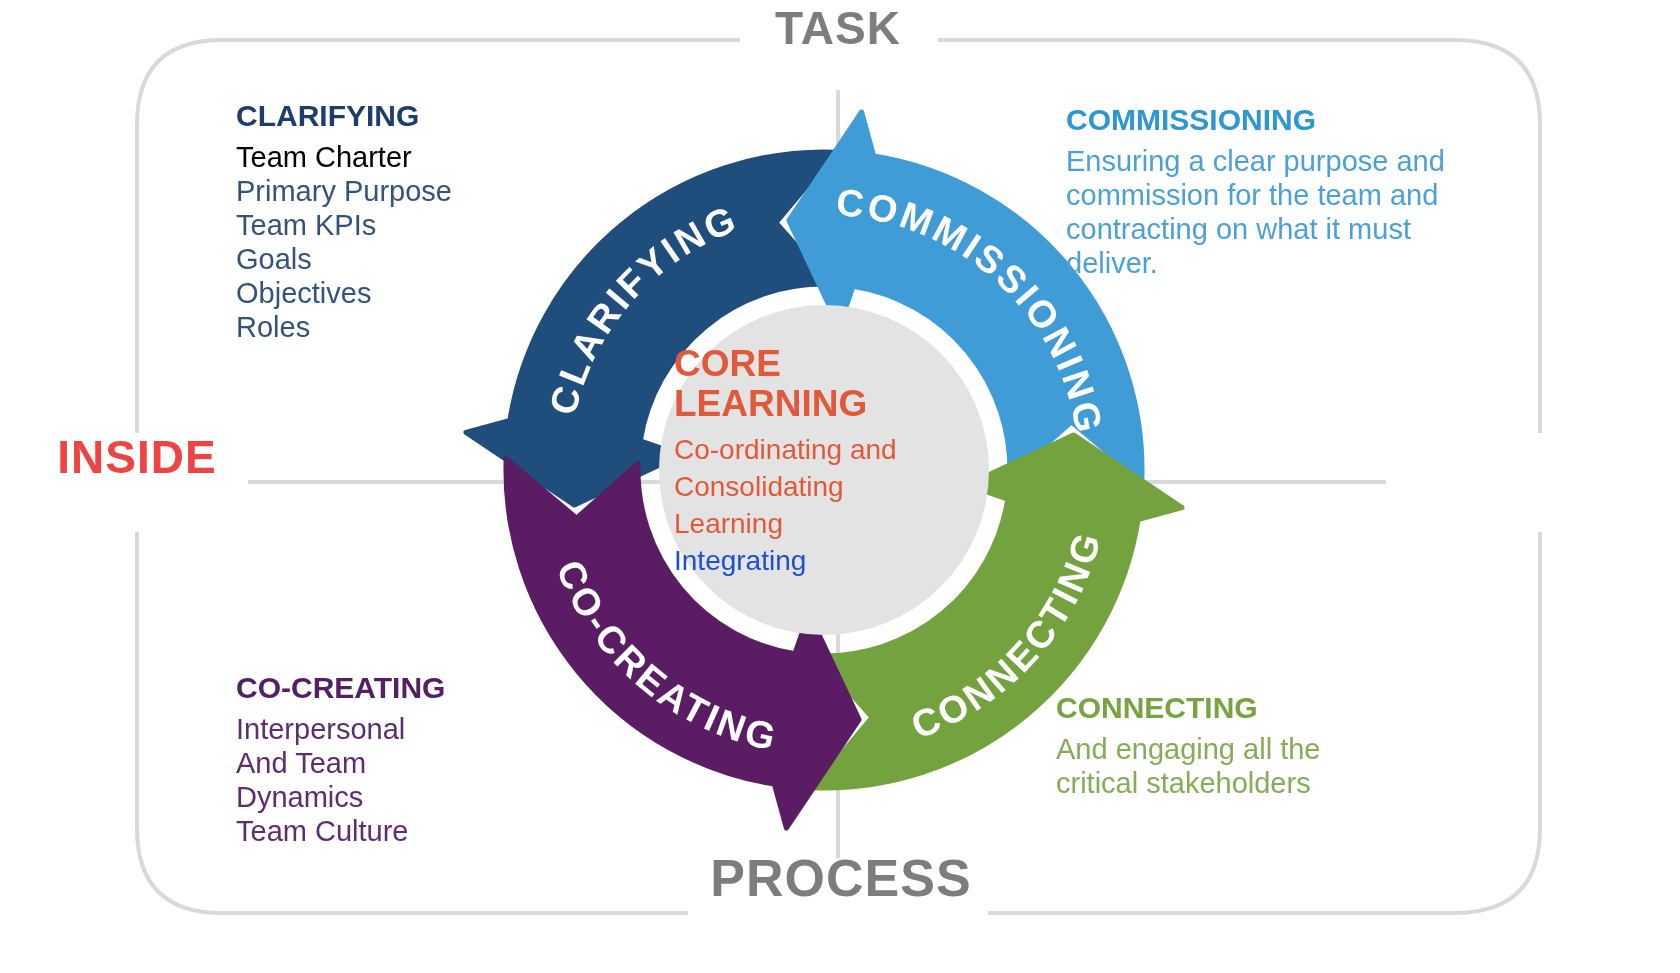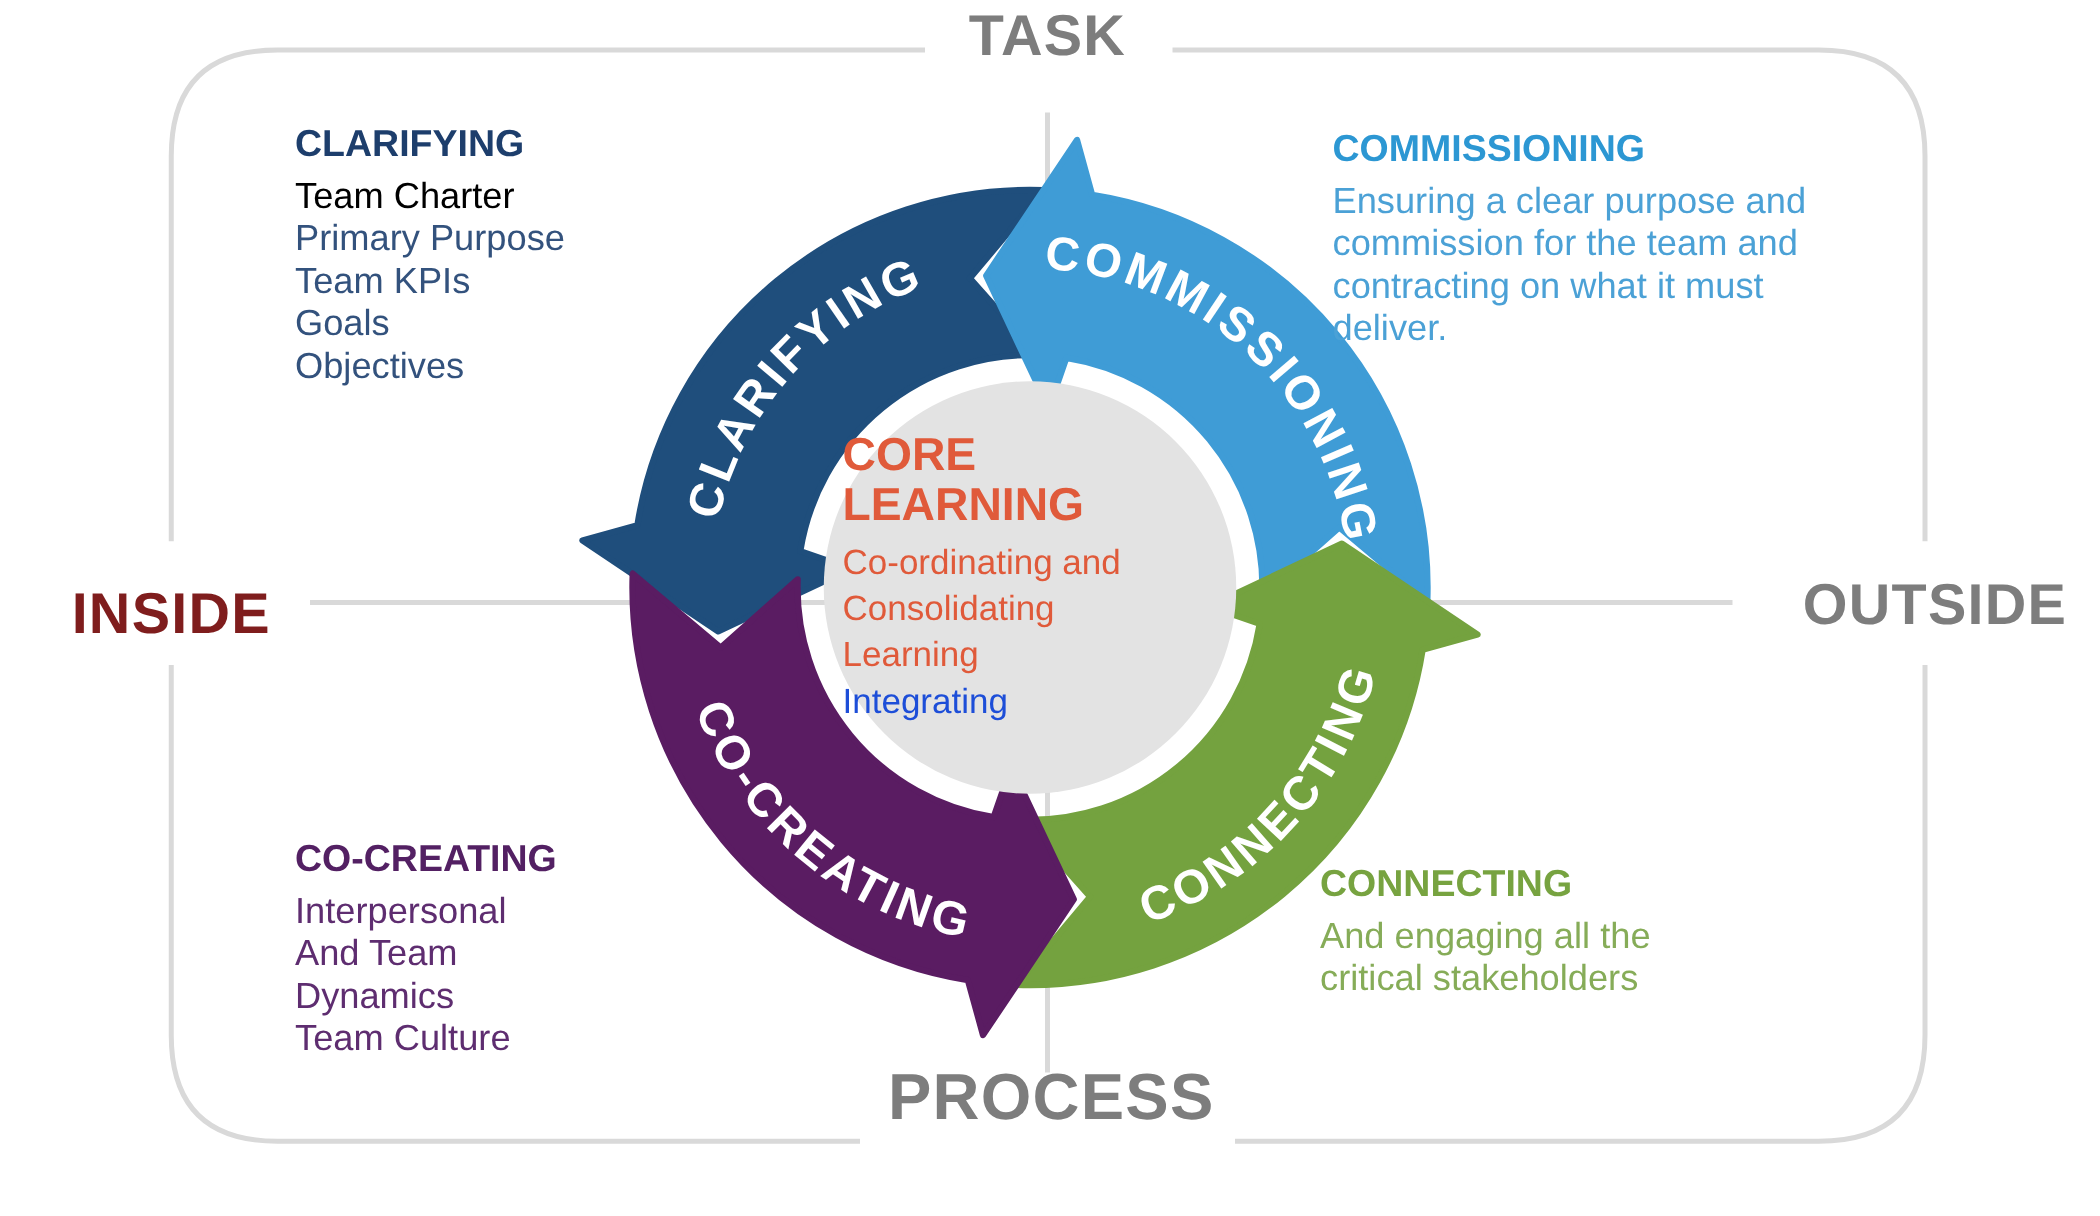--- a/index.html
+++ b/index.html
@@ -72,39 +72,39 @@
     <text class="arrow-label-text">
       <textPath href="#tp-cocreating" startOffset="50%" text-anchor="middle">CO-CREATING</textPath>
     </text>
     <text class="arrow-label-text">
       <textPath href="#tp-connecting" startOffset="50%" text-anchor="middle">CONNECTING</textPath>
     </text>
   </svg>
 
   <div class="axis-label" style="left: 838px; top: 28px; font-size: 46px; color: rgb(125, 125, 125); text-align: right;">TASK</div>
   <div class="axis-label" style="left: 841px; top: 878px; font-size: 52px; color: rgb(125, 125, 125);">PROCESS</div>
-  <div class="axis-label" style="left: 137px; top: 490px; font-size: 46px; color: #7f1d1d;">INSIDE</div>
-  <div class="axis-label" style="left: 1548px; top: 483px; font-size: 46px; color: rgb(125, 125, 125);">OUTSIDE</div>
+  <div class="axis-label" style="left: 137px; top: 457px; font-size: 46px; color: #ef4444;">INSIDE</div>
 
   <div class="center-text">
     <div class="title" style="color: rgb(224, 90, 58);">CORE</div>
     <div class="title" style="color: rgb(224, 90, 58);">LEARNING</div>
     <div class="cline" style="margin-top: 7px; color: rgb(224, 90, 58);">Co-ordinating and</div>
     <div class="cline" style="color: rgb(224, 90, 58);">Consolidating</div>
     <div class="cline" style="color: rgb(224, 90, 58);">Learning</div>
     <div class="cline" style="color: #1d4ed8;">Integrating</div>
   </div>
 
   <div class="corner-block" style="left:236px;top:99px;">
     <div class="heading" style="color: rgb(29, 62, 108);">CLARIFYING</div>
     <div class="line" style="color: #000000;">Team Charter</div>
     <div class="line" style="color: rgb(51, 82, 125);">Primary Purpose</div>
     <div class="line" style="color: rgb(51, 82, 125);">Team KPIs</div>
     <div class="line" style="color: rgb(51, 82, 125);">Goals</div>
     <div class="line" style="color: rgb(51, 82, 125);">Objectives</div>
+    <div class="line" style="color: rgb(51, 82, 125);">Roles</div>
   </div>
 
   <div class="corner-block" style="left:1066px;top:103px;">
     <div class="heading" style="color: rgb(44, 151, 211);">COMMISSIONING</div>
     <div class="line" style="color: rgb(75, 161, 214);">Ensuring a clear purpose and</div>
     <div class="line" style="color: rgb(75, 161, 214);">commission for the team and</div>
     <div class="line" style="color: rgb(75, 161, 214);">contracting on what it must</div>
     <div class="line" style="color: rgb(75, 161, 214);">deliver.</div>
   </div>
 

